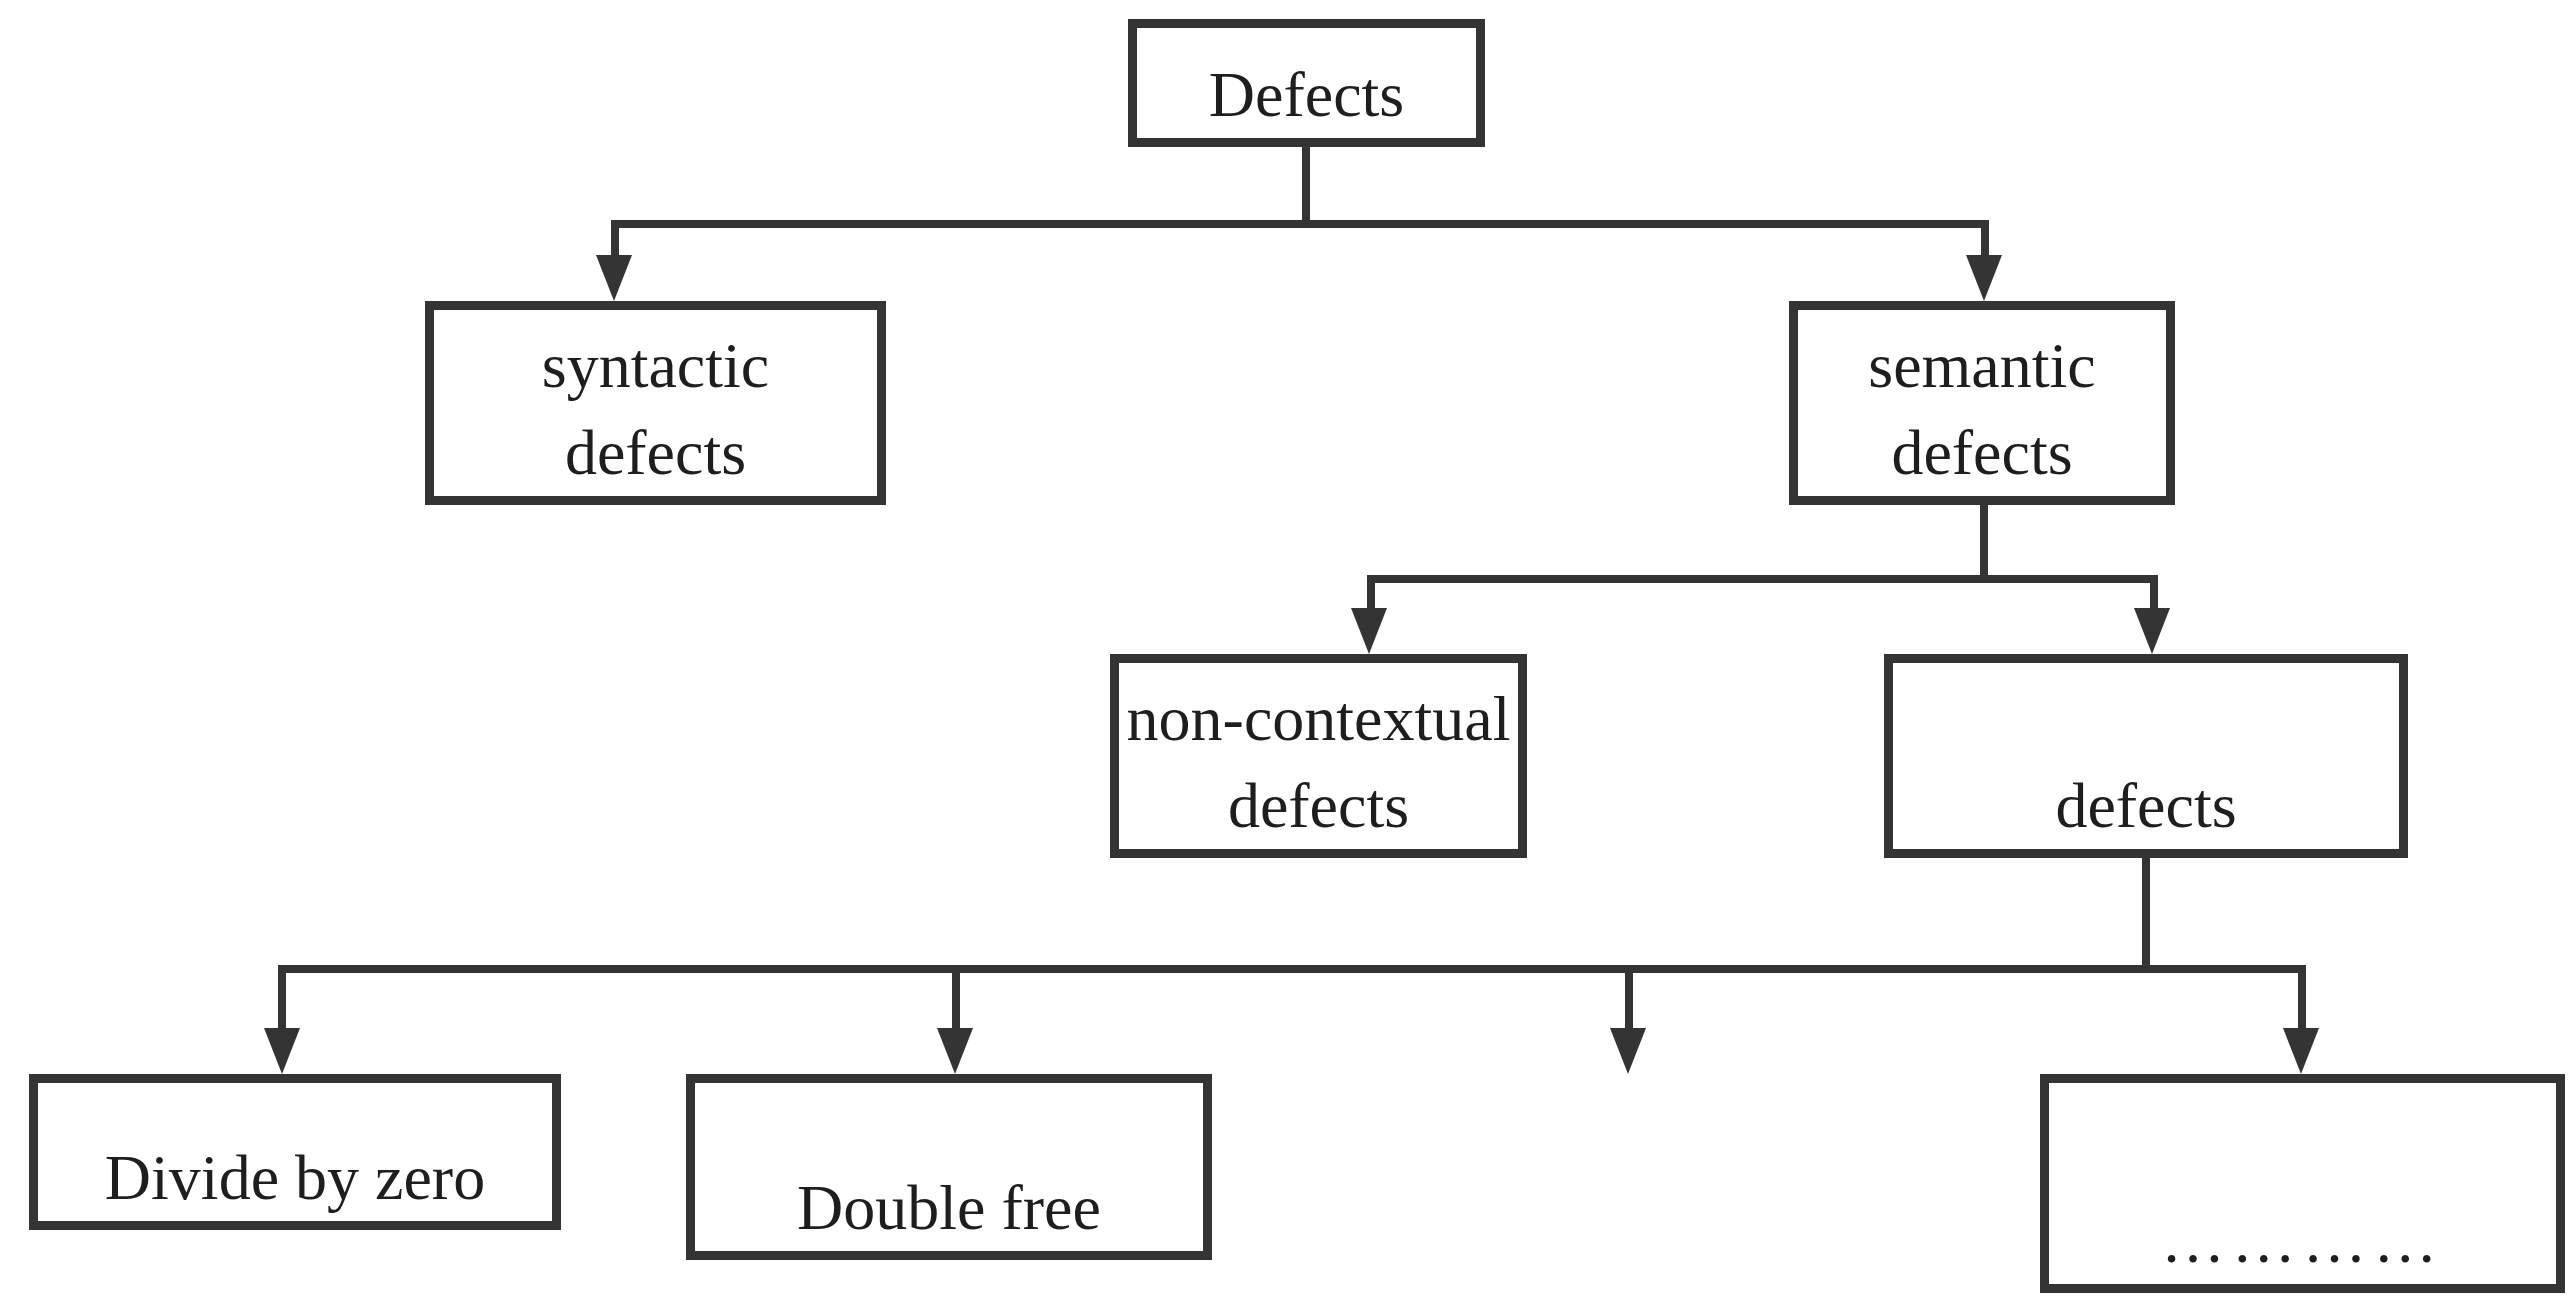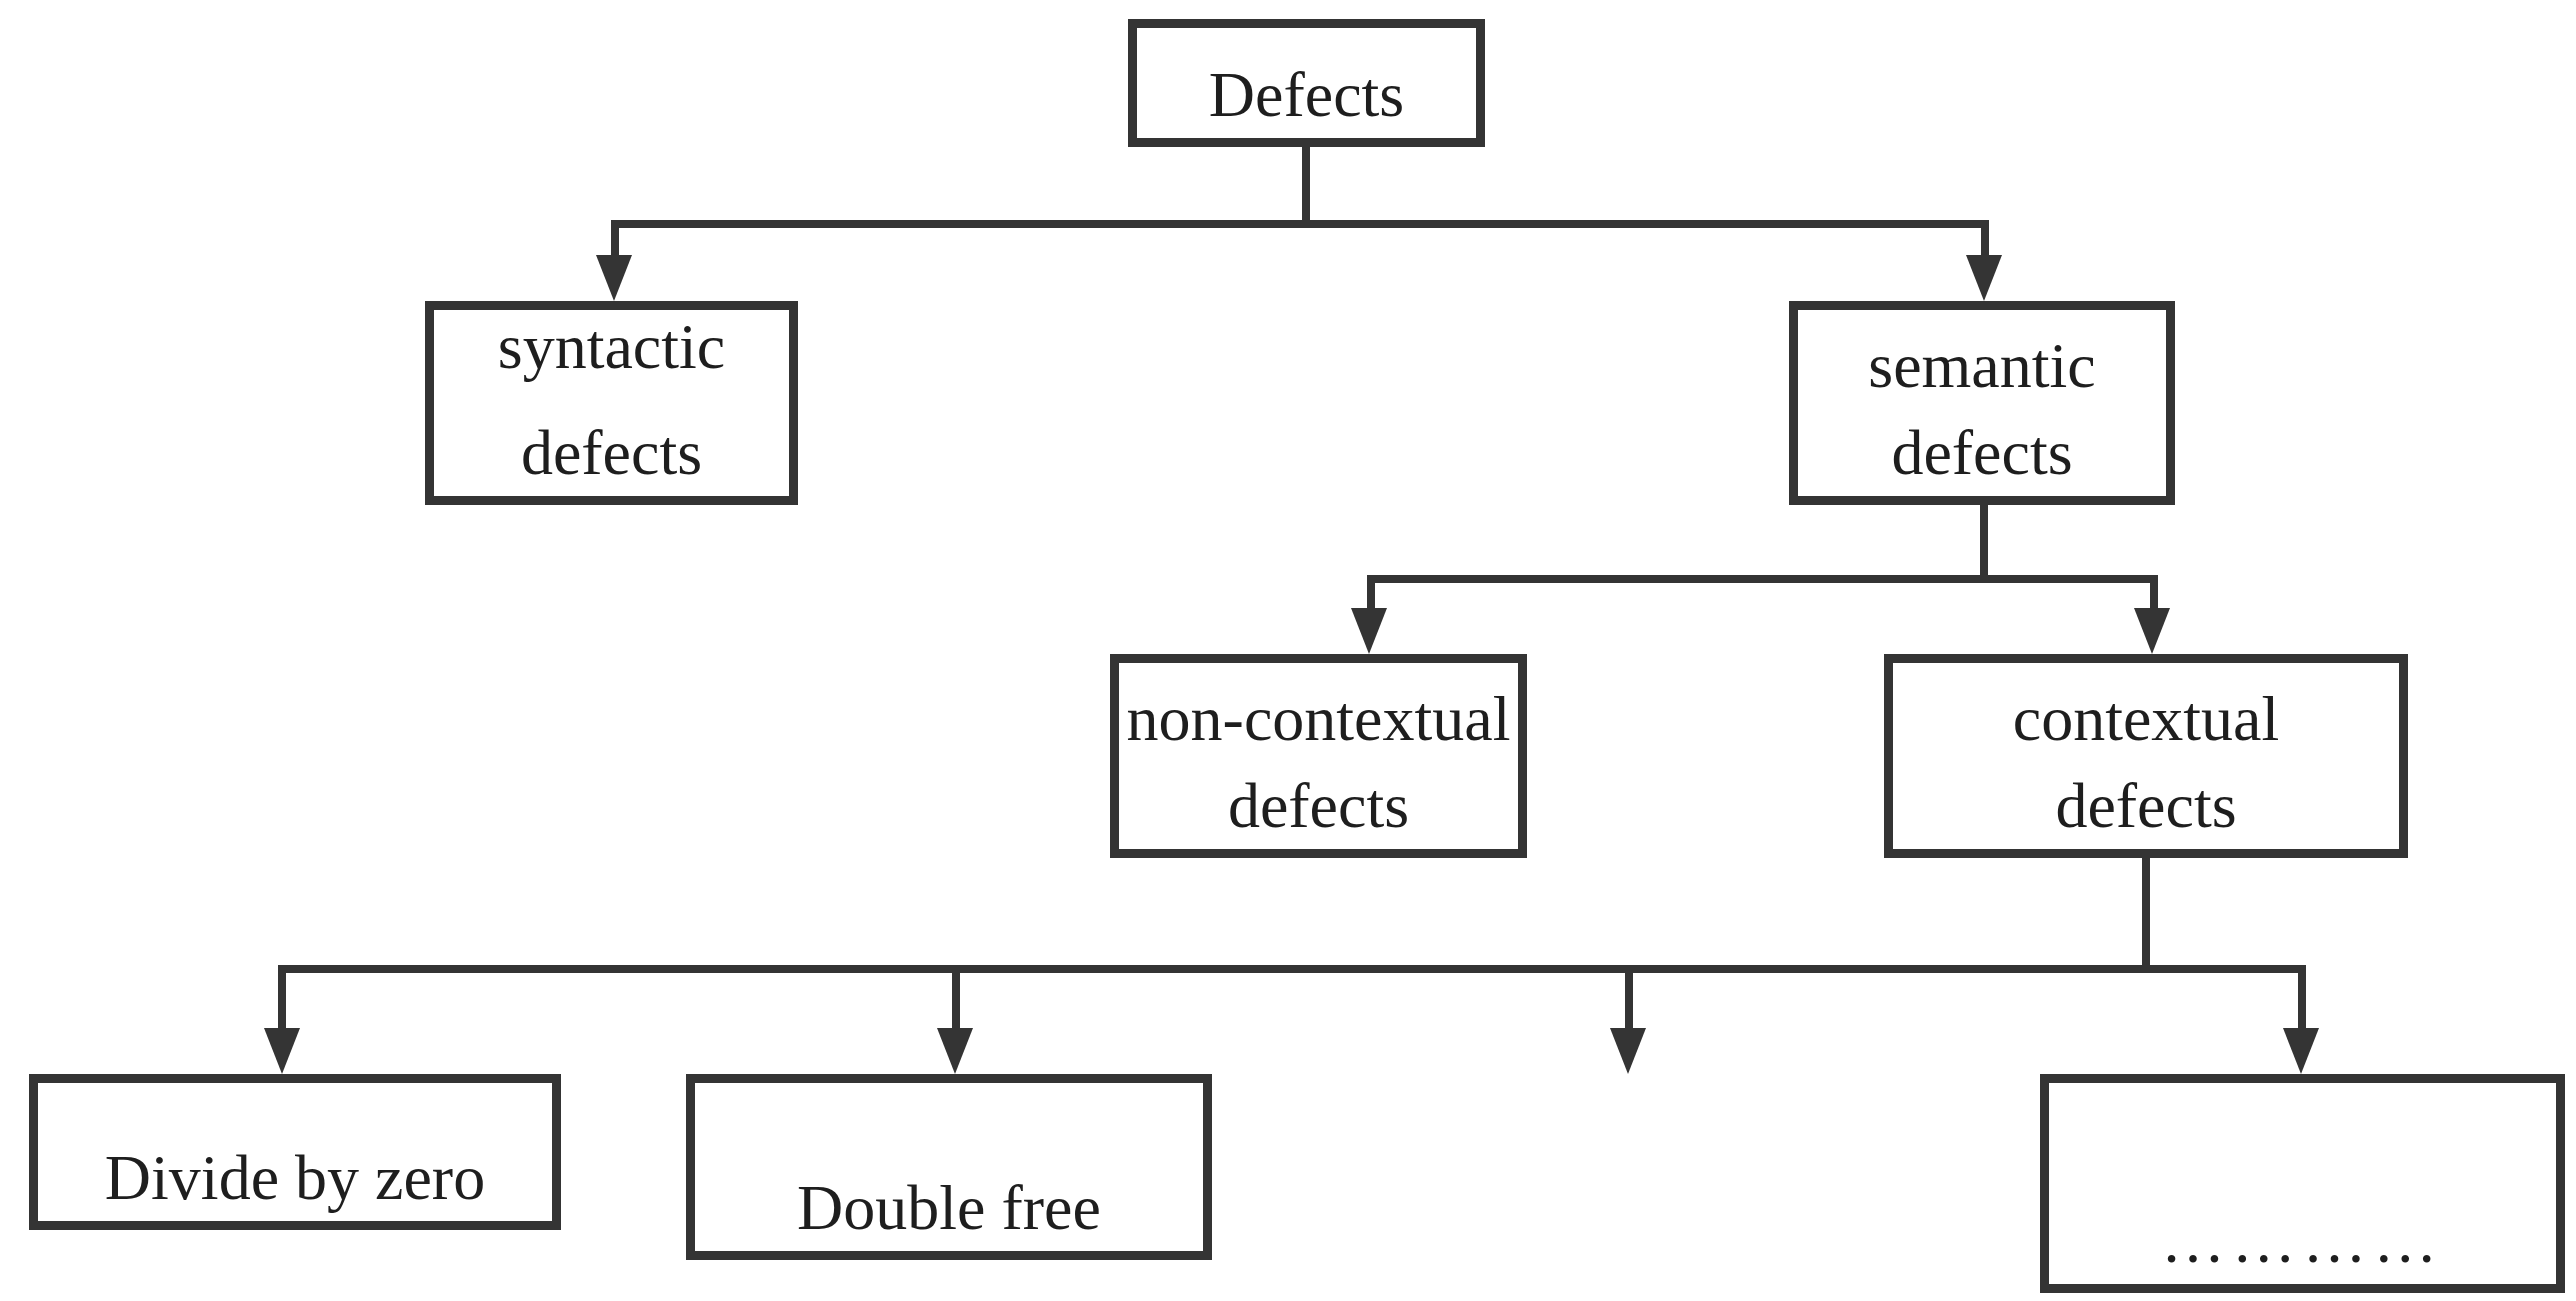--- a/index.html
+++ b/index.html
@@ -49,42 +49,41 @@
     <span>Defects</span>
   </div>
 
   <div class="vline" style="left:1302px;top:146px;width:7.6px;height:81px;"></div>
   <div class="hline" style="left:611px;top:220px;width:1378px;height:7.6px;"></div>
   <div class="vline" style="left:611px;top:220px;width:7.6px;height:41px;"></div>
   <div class="arrowhead" style="left:596px;top:255px;"></div>
   <div class="vline" style="left:1981px;top:220px;width:7.6px;height:41px;"></div>
   <div class="arrowhead" style="left:1966px;top:255px;"></div>
 
-  <div class="node" style="left:425px;top:301px;width:373px;height:204px;gap:19px;">
+  <div class="node" style="left:425px;top:301px;width:461px;height:204px;">
     <span>syntactic</span>
     <span>defects</span>
   </div>
   <div class="node" style="left:1789px;top:301px;width:386px;height:204px;">
     <span>semantic</span>
     <span>defects</span>
   </div>
 
   <div class="vline" style="left:1980px;top:504px;width:7.6px;height:79px;"></div>
   <div class="hline" style="left:1367px;top:575px;width:791px;height:7.6px;"></div>
   <div class="vline" style="left:1367px;top:575px;width:7.6px;height:37px;"></div>
   <div class="arrowhead" style="left:1351px;top:608px;"></div>
   <div class="vline" style="left:2150px;top:575px;width:7.6px;height:37px;"></div>
   <div class="arrowhead" style="left:2134px;top:608px;"></div>
 
   <div class="node" style="left:1110px;top:654px;width:417px;height:204px;">
     <span>non-contextual</span>
     <span>defects</span>
   </div>
   <div class="node" style="left:1884px;top:654px;width:524px;height:204px;">
-    <span>contextual</span>
     <span>defects</span>
   </div>
 
   <div class="vline" style="left:2142px;top:857px;width:7.6px;height:115px;"></div>
   <div class="hline" style="left:278px;top:965px;width:2028px;height:7.6px;"></div>
 
   <div class="vline" style="left:278px;top:965px;width:7.6px;height:66px;"></div>
   <div class="arrowhead" style="left:264px;top:1028px;"></div>
 
   <div class="vline" style="left:952px;top:965px;width:7.6px;height:66px;"></div>

